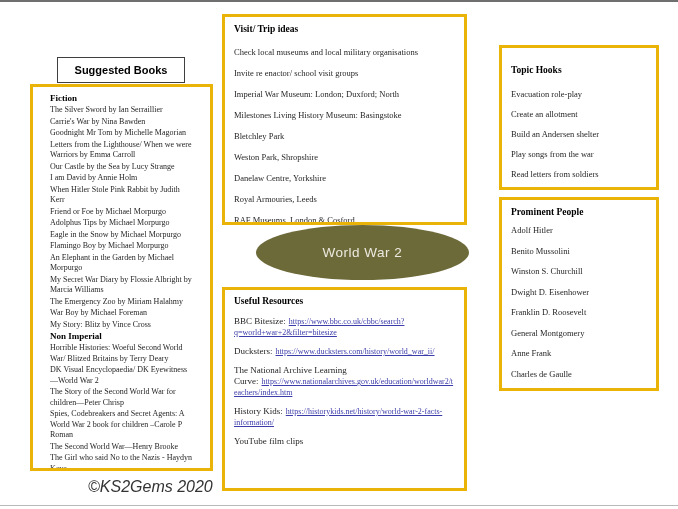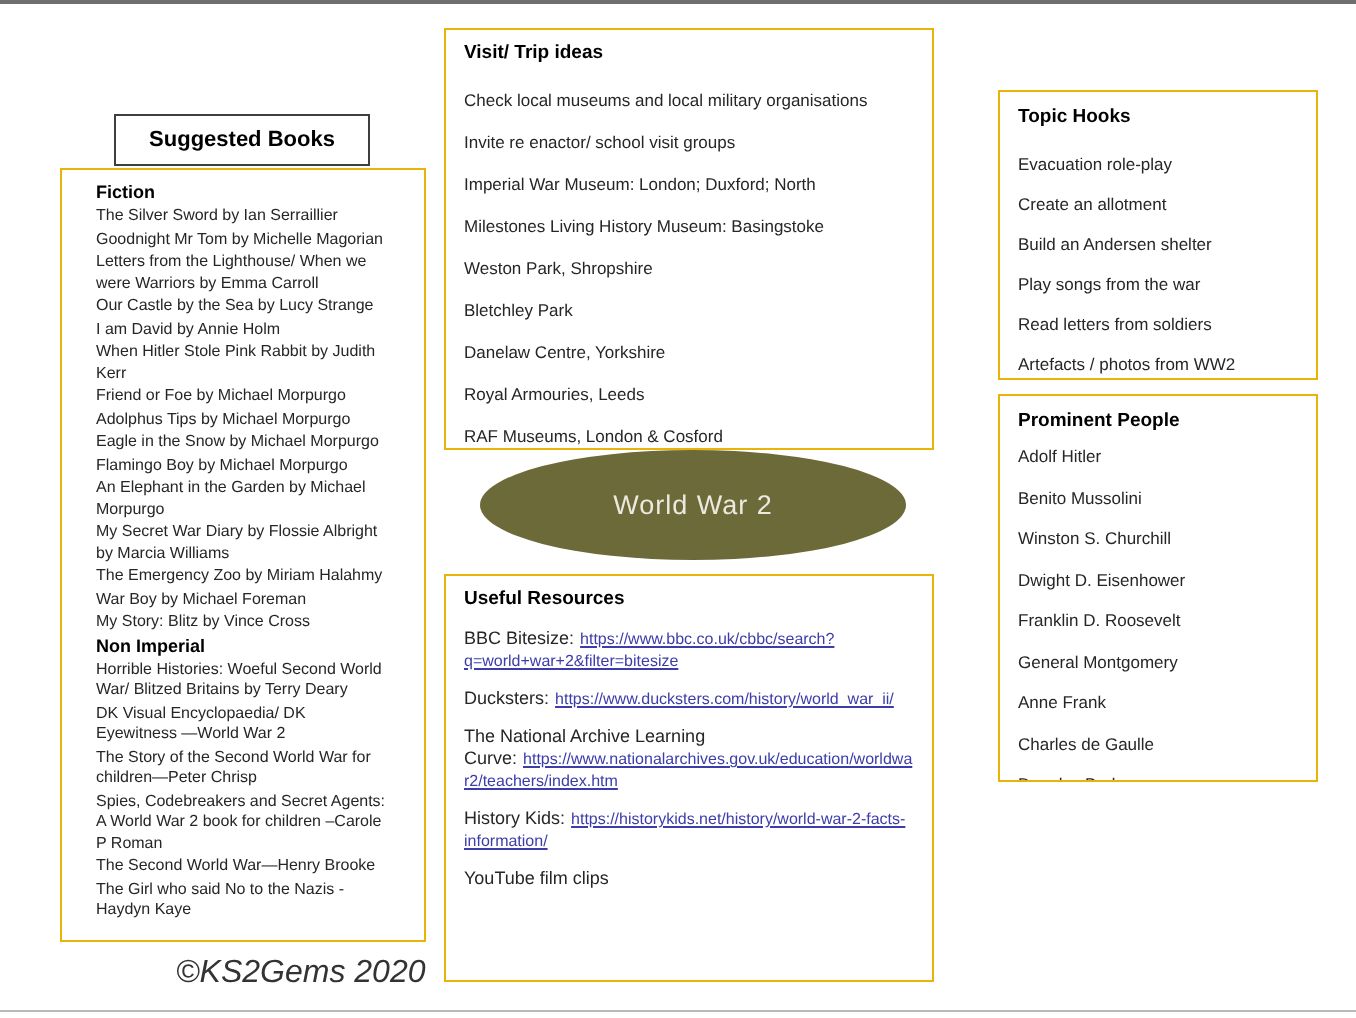--- a/index.html
+++ b/index.html
@@ -7,59 +7,59 @@
     width: 678px; height: 509px;
     position: relative;
     background: #ffffff;
     font-family: "Liberation Sans", sans-serif;
     color: #262626;
     overflow: hidden;
   }
   .page-top-line { position: absolute; left: 0; top: 0; width: 678px; height: 2px; background: #6f6f6f; }
   .page-bottom-line { position: absolute; left: 0; top: 505px; width: 678px; height: 1px; background: #b9b9b9; }
 
-  .box { position: absolute; border: 1px solid #eab308; background: #fff; box-sizing: border-box; overflow: hidden; }
+  .box { position: absolute; border: 3px solid #eab308; background: #fff; box-sizing: border-box; overflow: hidden; font-family: Liberation Serif, serif; }
   .box-title { font-size: 9.5px; font-weight: bold; color: #000; }
 
   
   .suggested-title-box {
     position: absolute; left: 57px; top: 57px; width: 128px; height: 26px;
     border: 1px solid #3f3f3f; background: #fff; box-sizing: border-box;
     display: flex; align-items: center; justify-content: center;
     font-size: 11px; font-weight: bold; color: #000;
   }
   .books-box { left: 30px; top: 84px; width: 183px; height: 387px; padding: 5px 17px; }
   .book-section-heading { font-size: 9px; font-weight: bold; color: #000; line-height: 11px; margin: 1px 0 1px; }
   .book-item { font-size: 8px; line-height: 10.5px; margin-bottom: 1px; }
 
   
   .visit-box { left: 222px; top: 14px; width: 245px; height: 211px; padding: 6px 9px; }
   .visit-box .box-title { line-height: 12px; margin-bottom: 12px; }
   .visit-item { font-size: 8.5px; line-height: 10px; margin-bottom: 11px; }
 
   
-  .hooks-box { left: 499px; top: 45px; width: 160px; height: 145px; padding: 7px 9px; }
+  .hooks-box { left: 499px; top: 45px; width: 160px; height: 145px; padding: 17px 9px; }
   .hooks-box .box-title { line-height: 11px; margin-bottom: 13px; }
   .hook-item { font-size: 8.5px; line-height: 10px; margin-bottom: 10px; }
 
   
   .people-box { left: 499px; top: 197px; width: 160px; height: 194px; padding: 7px 9px; }
   .people-box .box-title { line-height: 11px; margin-bottom: 7px; }
   .person-item { font-size: 8.5px; line-height: 10px; margin-bottom: 10.5px; }
 
   
   .resources-box { left: 222px; top: 287px; width: 245px; height: 204px; padding: 6px 9px; }
   .resources-box .box-title { line-height: 11px; margin-bottom: 9px; }
   .res-entry { font-size: 9px; line-height: 11px; margin-bottom: 8px; }
   .res-label { margin-right: 3px; }
   .res-link { color: #3c3caa; text-decoration: underline; font-size: 8px; overflow-wrap: anywhere; cursor: pointer; }
 
   
   .topic-ellipse {
-    position: absolute; left: 240px; top: 225px; width: 213px; height: 55px;
+    position: absolute; left: 256px; top: 225px; width: 213px; height: 55px;
     background: #6d6a3a; border-radius: 50%;
     display: flex; align-items: center; justify-content: center;
   }
   .topic-ellipse span { color: #eceadf; font-size: 13.5px; letter-spacing: 0.5px; }
 
   .footer-credit { position: absolute; left: 88px; top: 478px; font-size: 16px; color: #333; font-style: italic; }
 </style>
 </head>
 <body>
 
@@ -69,20 +69,21 @@
 <div class="suggested-title-box">
   <span>Suggested Books</span>
 </div>
 
 <div class="box books-box">
   <div>
       <div>
       <div class="book-section-heading">Fiction</div>
       <div>
           <div class="book-item">The Silver Sword by Ian Serraillier</div>
+          <div class="book-item">Carrie's War by Nina Bawden</div>
           <div class="book-item">Goodnight Mr Tom by Michelle Magorian</div>
           <div class="book-item">Letters from the Lighthouse/ When we were Warriors by Emma Carroll</div>
           <div class="book-item">Our Castle by the Sea by Lucy Strange</div>
           <div class="book-item">I am David by Annie Holm</div>
           <div class="book-item">When Hitler Stole Pink Rabbit by Judith Kerr</div>
           <div class="book-item">Friend or Foe by Michael Morpurgo</div>
           <div class="book-item">Adolphus Tips by Michael Morpurgo</div>
           <div class="book-item">Eagle in the Snow by Michael Morpurgo</div>
           <div class="book-item">Flamingo Boy by Michael Morpurgo</div>
           <div class="book-item">An Elephant in the Garden by Michael Morpurgo</div>
@@ -106,22 +107,22 @@
     </div>
 </div>
 
 <div class="box visit-box">
   <div class="box-title">Visit/ Trip ideas</div>
   <div>
       <div class="visit-item">Check local museums and local military organisations</div>
       <div class="visit-item">Invite re enactor/ school visit groups</div>
       <div class="visit-item">Imperial War Museum: London; Duxford; North</div>
       <div class="visit-item">Milestones Living History Museum: Basingstoke</div>
+      <div class="visit-item">Bletchley Park</div>
       <div class="visit-item">Weston Park, Shropshire</div>
-      <div class="visit-item">Bletchley Park</div>
       <div class="visit-item">Danelaw Centre, Yorkshire</div>
       <div class="visit-item">Royal Armouries, Leeds</div>
       <div class="visit-item">RAF Museums, London &amp; Cosford</div>
     </div>
 </div>
 
 <div class="topic-ellipse">
   <span>World War 2</span>
 </div>
 

